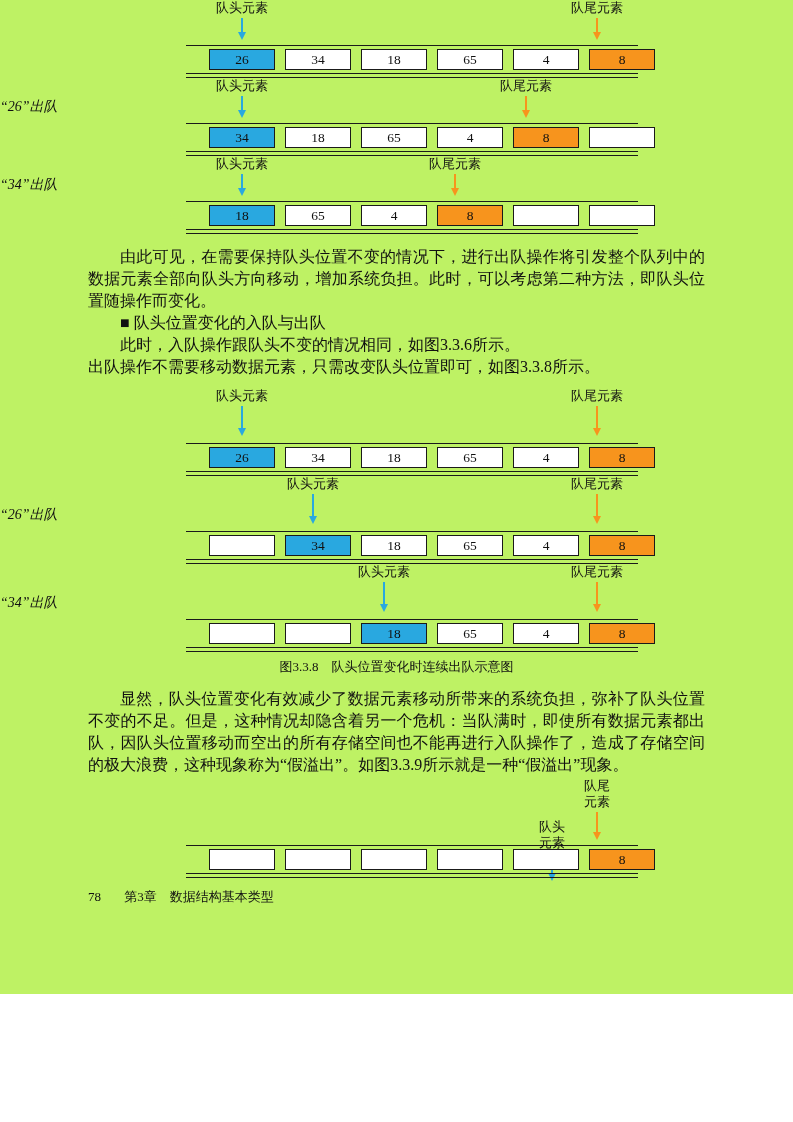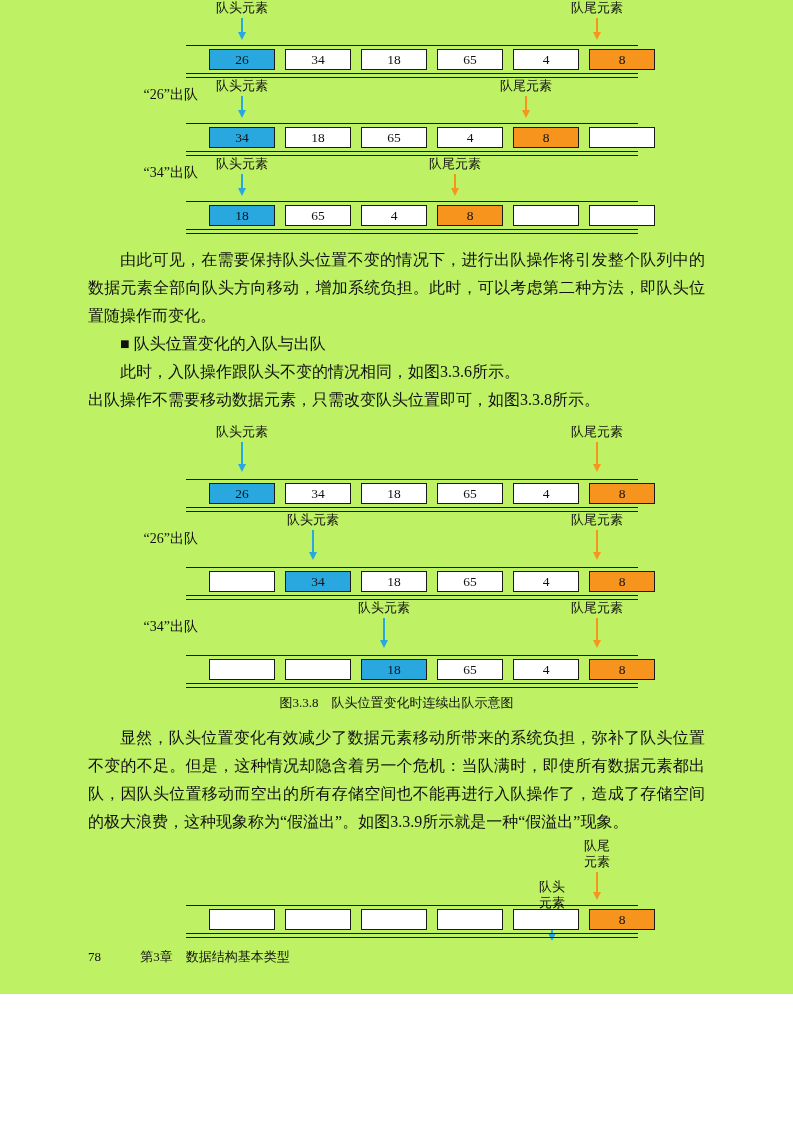--- a/index.html
+++ b/index.html
@@ -43,37 +43,37 @@
   .fig-b .ptr-line { height: 22px; }
   .fig-c .ptr-line { height: 20px; }
   .ptr-tip {
     width: 0; height: 0; margin: 0 auto;
     border-left: 4.5px solid transparent;
     border-right: 4.5px solid transparent;
     border-top: 8px solid currentColor;
   }
 
   .out-label {
-    position: absolute; left: 0; bottom: 52px;
-    width: 198px; text-align: right; font-size: 14px; color: #111;
+    position: absolute; left: 0; bottom: 40px;
+    width: 198px; text-align: left; font-size: 14px; color: #111; font-style: italic;
   }
 
   .caption { text-align: center; font-size: 13px; margin-top: 6px; height: 16px; color: #111; }
 
   
-  .textblock { margin: 12px 88px 0; font-size: 16px; line-height: 28px; text-align: justify; }
+  .textblock { margin: 12px 88px 0; font-size: 16px; line-height: 22px; text-align: justify; }
   .textblock.tb2 { margin-top: 14px; }
   .para.indent { text-indent: 2em; }
 
   .fig-b { margin-top: 10px; }
   .fig-c { margin-top: 2px; }
 
   
   .footer { margin: 10px 0 0 88px; font-size: 13px; color: #111; }
-  .footer .chapter { margin-left: 36px; }
+  .footer .chapter { margin-left: 20px; }
 </style>
 </head>
 <body>
 
 <div class="page">
 
   <figure class="fig fig-a">
     <div class="fig-rows">
         <div class="fig-row">
           <div class="pointer" style="left: 242px; color: rgb(41, 168, 224);">

